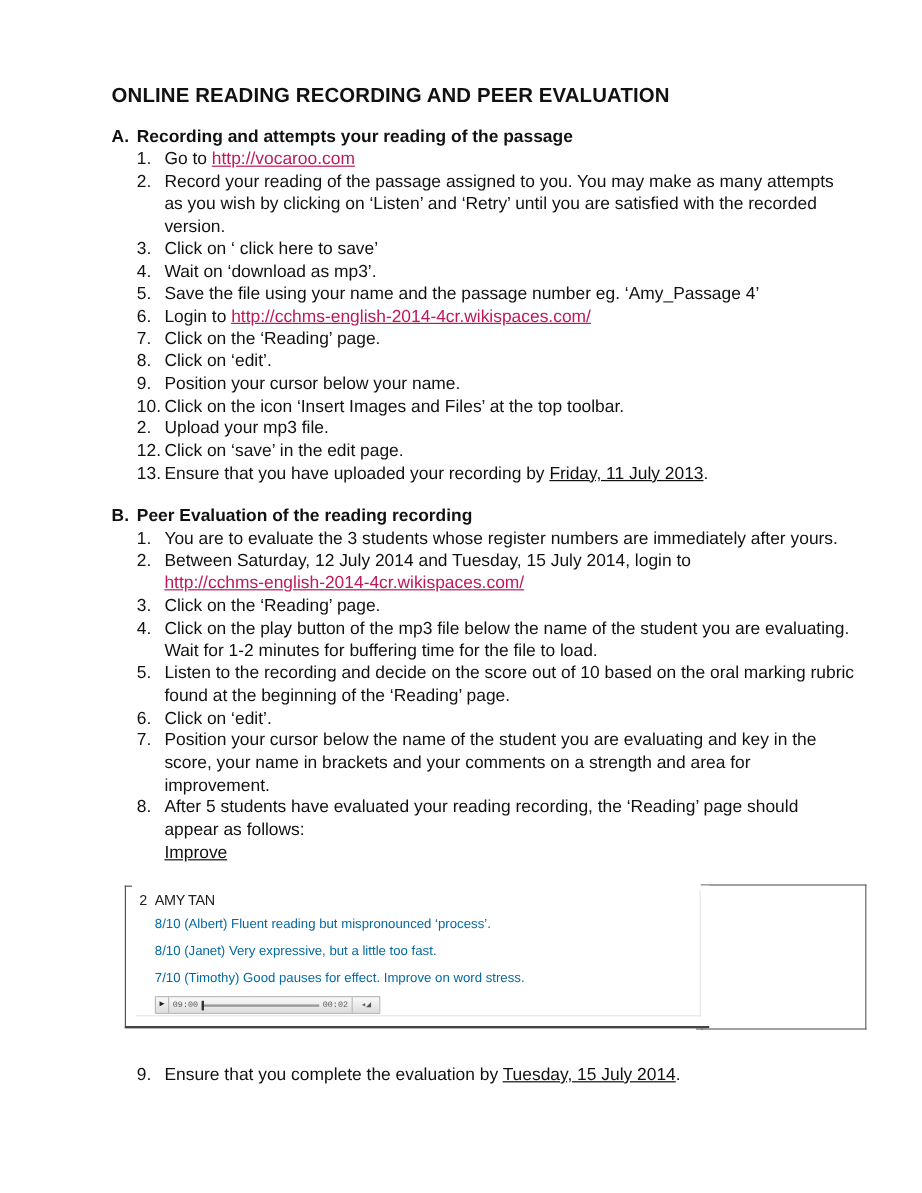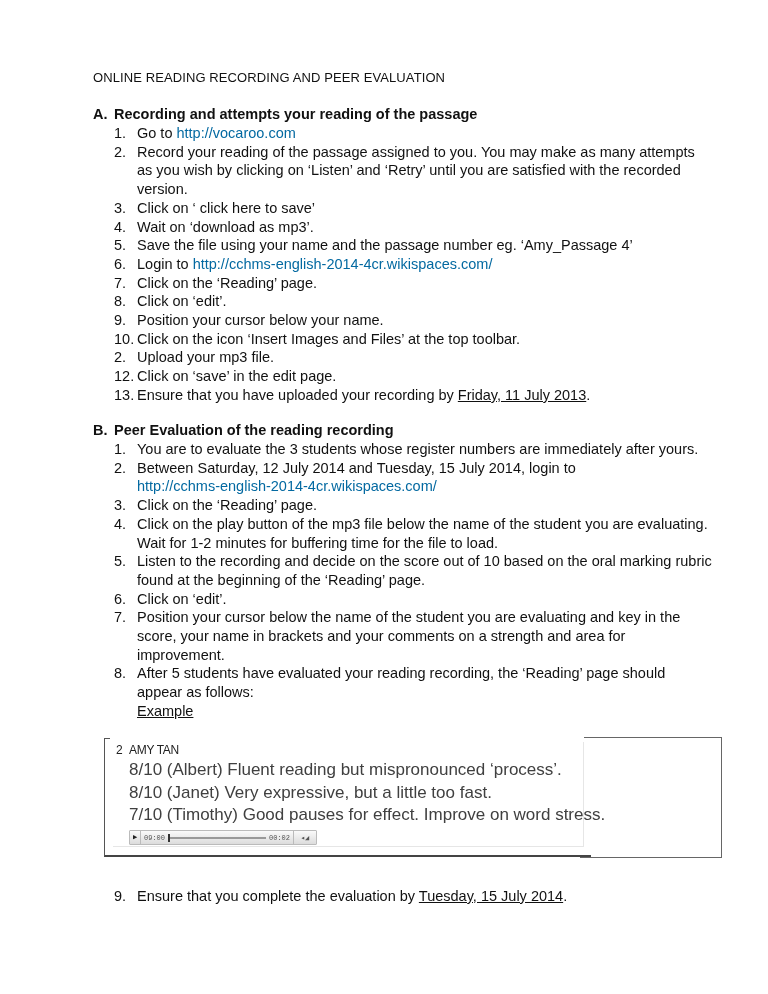--- a/index.html
+++ b/index.html
@@ -12,22 +12,22 @@
       height: 994px;
       position: relative;
       overflow: hidden;
       font-family: "Liberation Sans", sans-serif;
       color: #111111;
     }
     .page-title {
       position: absolute;
       left: 93px;
       top: 70px;
-      font-size: 13px;
-      font-weight: normal;
+      font-size: 17px;
+      font-weight: bold;
       letter-spacing: 0.1px;
       margin: 0;
     }
     .section {
       position: absolute;
       left: 93px;
       width: 620px;
     }
     .section-heading {
       font-size: 14.5px;
@@ -53,21 +53,22 @@
     .step-num {
       width: 23px;
       flex: 0 0 23px;
       padding-left: 21px;
       white-space: nowrap;
     }
     .step-text {
       flex: 1;
     }
     a.link {
-      color: #0369a1;
+      color: #be185d;
+      text-decoration: underline;
     }
     .deadline {
       font-weight: normal;
       text-decoration: underline;
     }
     .example-label {
       text-decoration: underline;
     }
     
     .example-frame {
@@ -127,23 +128,23 @@
       width: 13px;
       display: inline-block;
       padding-left: 3px;
     }
     .example-entry-name {
       letter-spacing: -0.3px;
       text-align: right;
     }
     .eval-line {
       padding-left: 16px;
-      font-size: 17px;
+      font-size: 11px;
       line-height: 22.5px;
-      color: #404040;
+      color: #0369a1;
       white-space: nowrap;
     }
     .audio-player {
       position: absolute;
       left: 16px;
       top: 88px;
       width: 186px;
       height: 13px;
       border: 1px solid #bbb;
       border-radius: 1px;
@@ -286,21 +287,21 @@
     <li>
       <span class="step-num">6.</span>
       <span class="step-text">Click on ‘edit’.</span>
     </li>
     <li>
       <span class="step-num">7.</span>
       <span class="step-text">Position your cursor below the name of the student you are evaluating and key in the score, your name in brackets and your comments on a strength and area for improvement.</span>
     </li>
     <li>
       <span class="step-num">8.</span>
-      <span class="step-text"><span>After 5 students have evaluated your reading recording, the ‘Reading’ page should appear as follows:</span><br><span class="example-label">Example</span></span>
+      <span class="step-text"><span>After 5 students have evaluated your reading recording, the ‘Reading’ page should appear as follows:</span><br><span class="example-label">Improve</span></span>
     </li>
   </ol>
 </div>
 
 <div class="example-right-box"></div>
 <div class="example-frame">
   <div class="example-inner">
     <div class="example-entry-header">
       <span class="example-entry-num">2</span>
       <span class="example-entry-name">AMY TAN</span>

